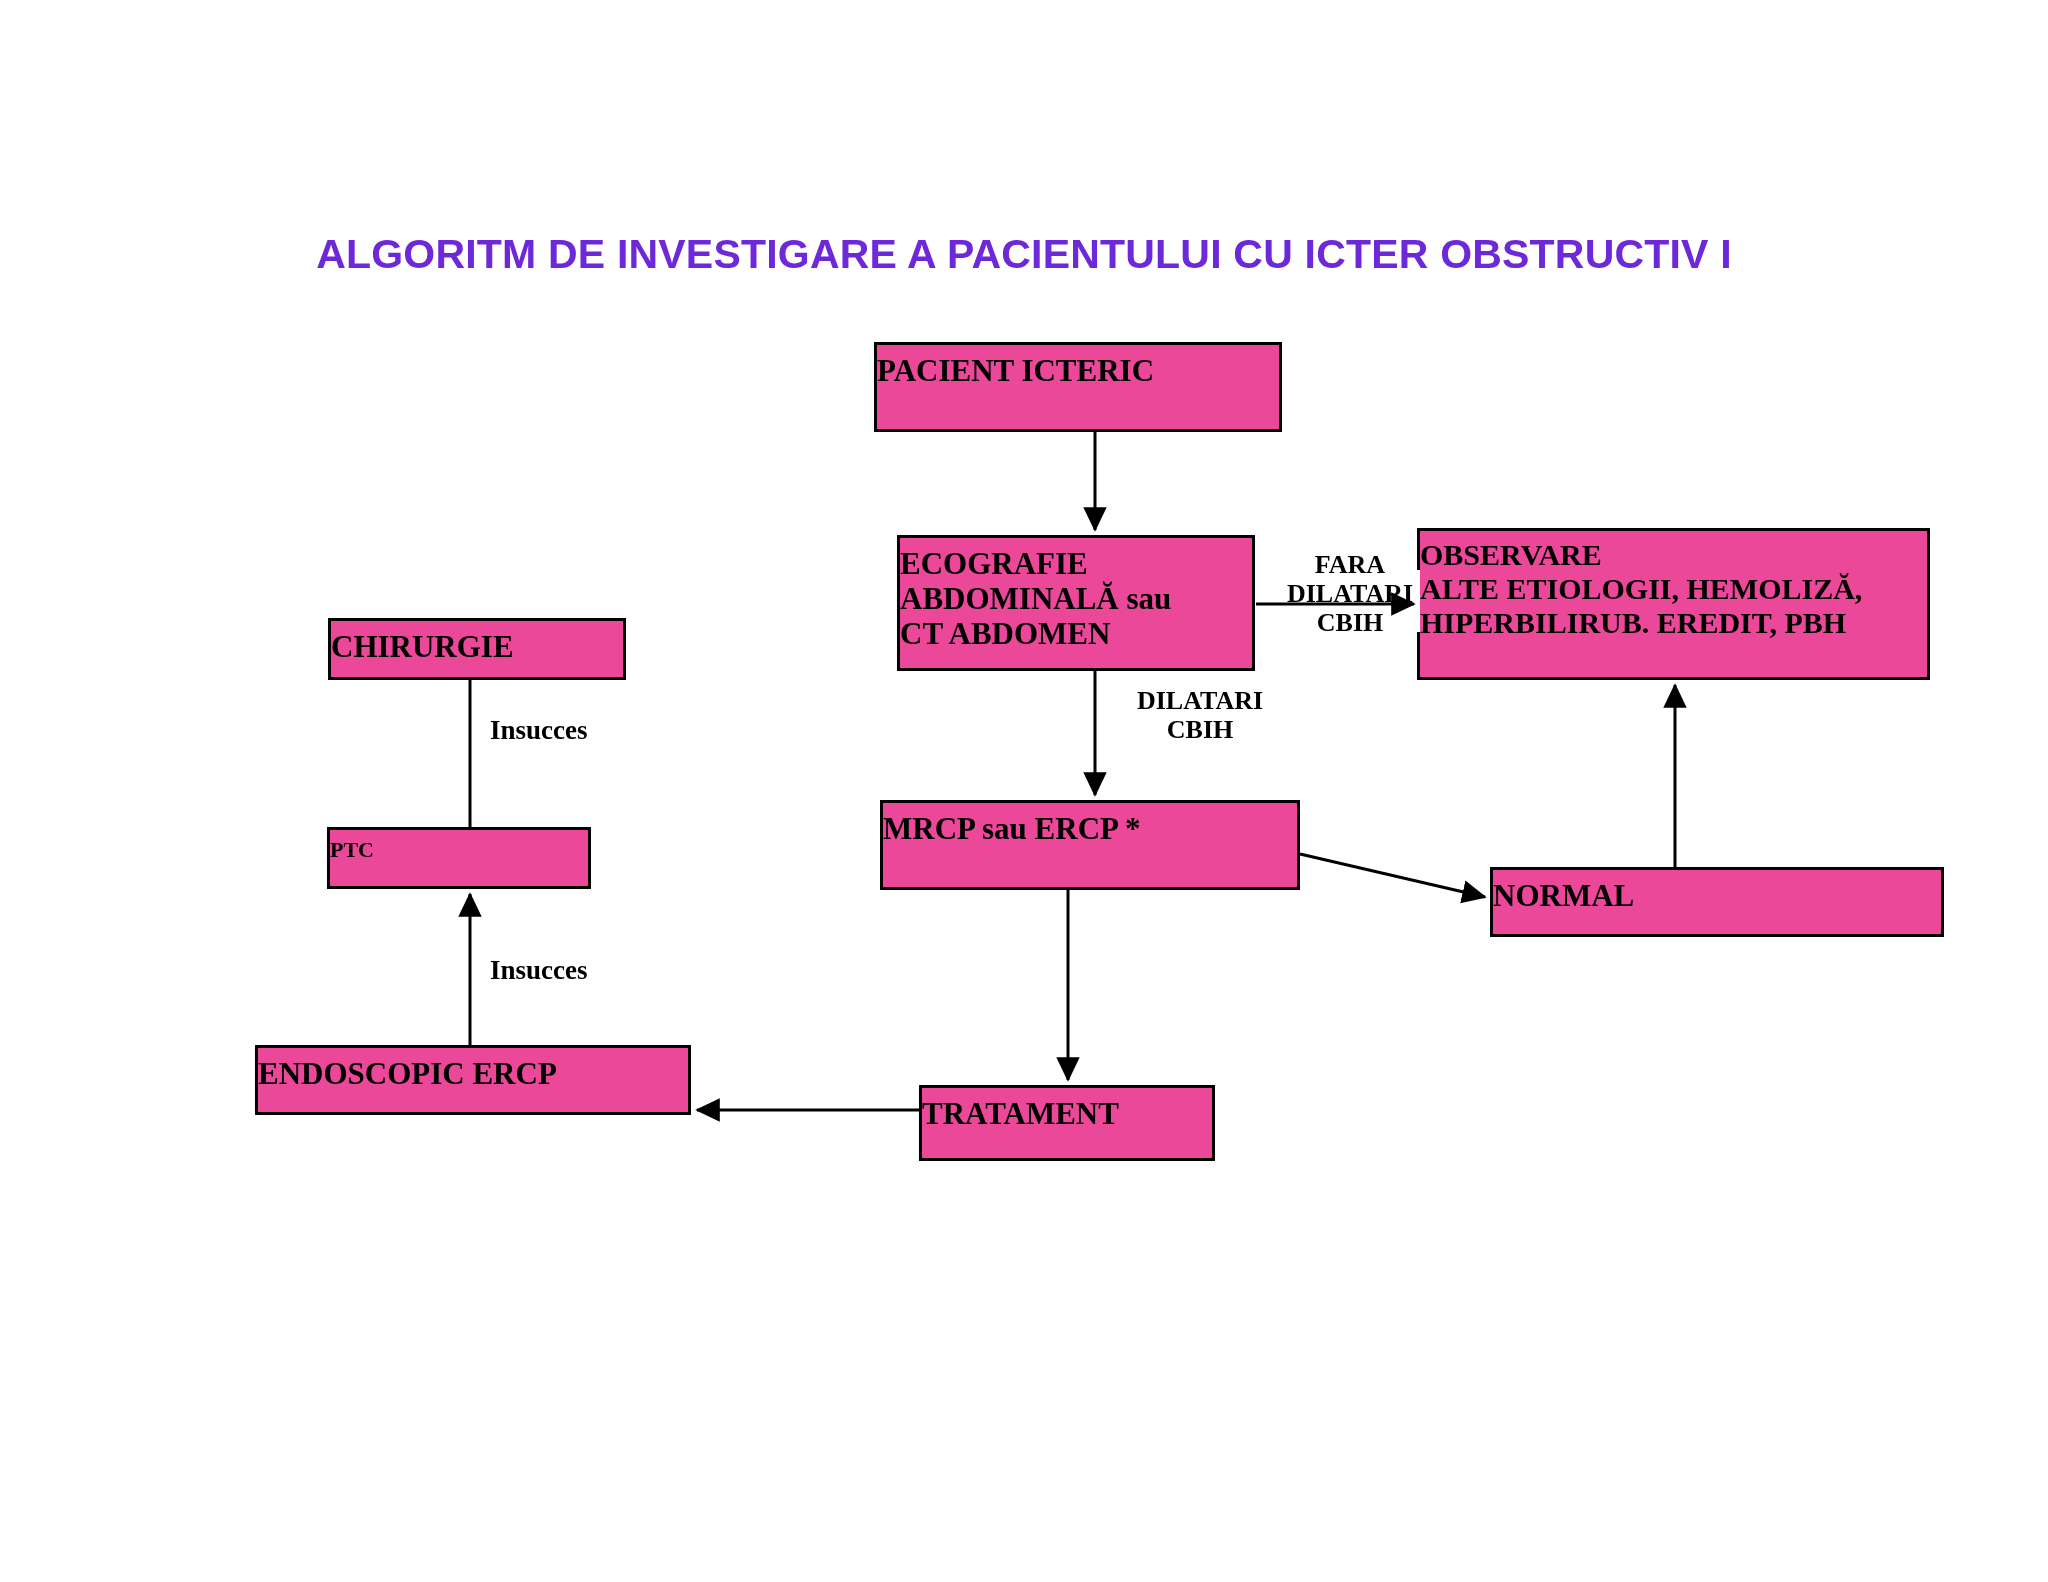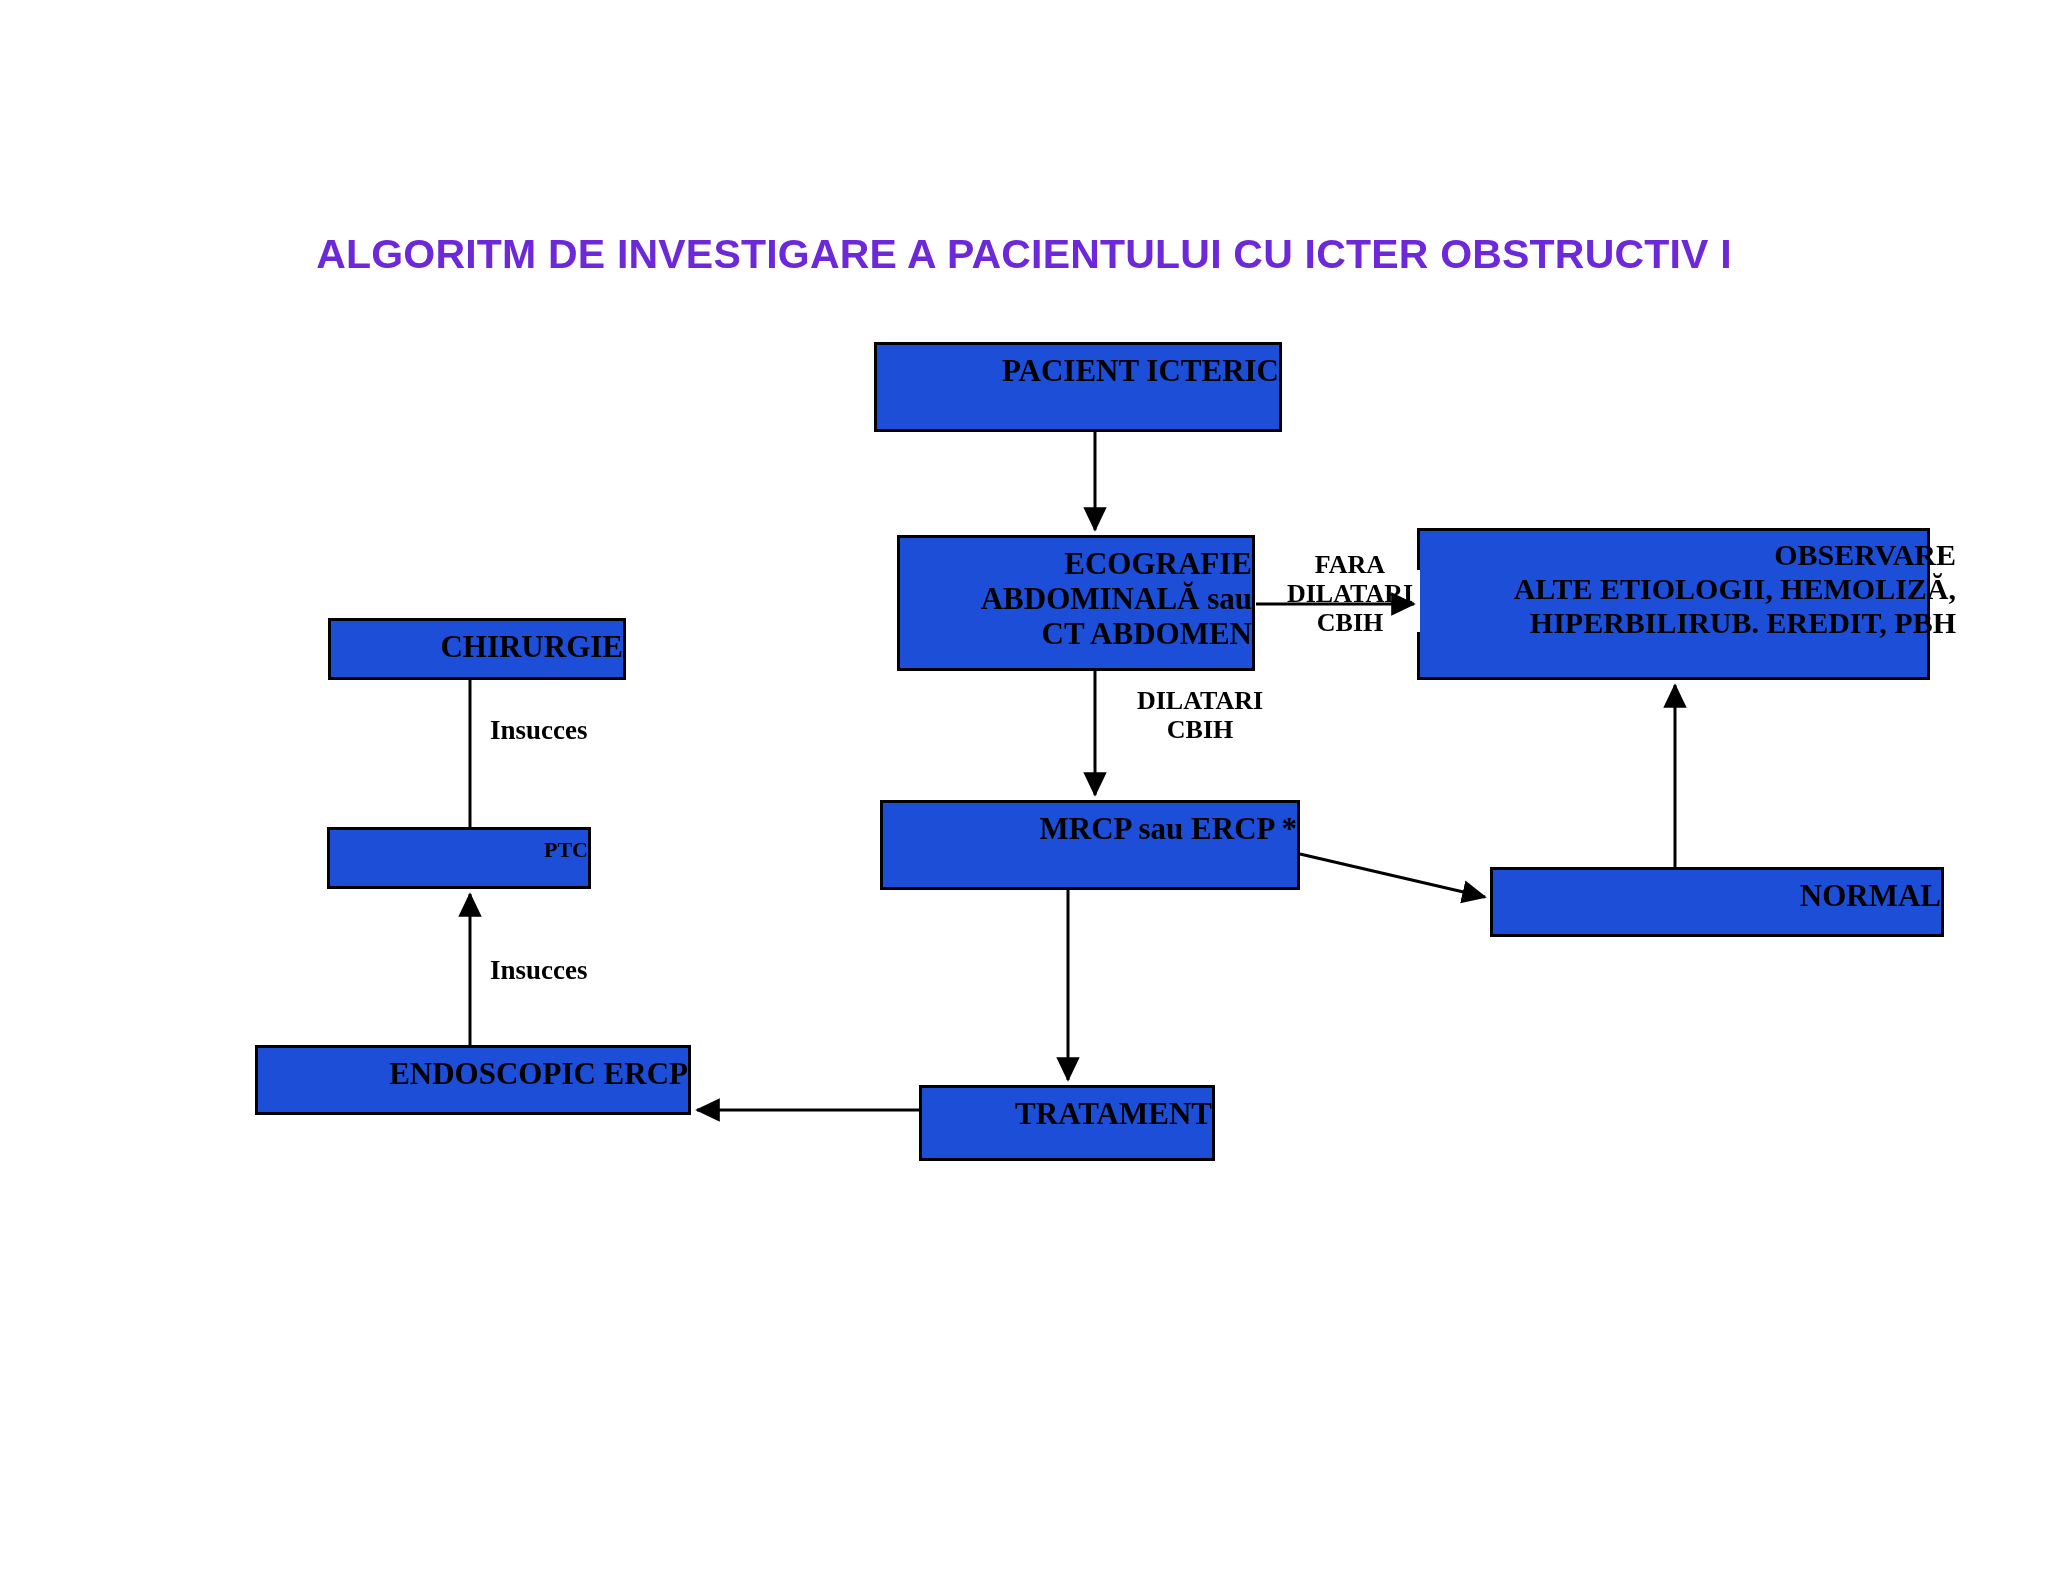--- a/index.html
+++ b/index.html
@@ -25,25 +25,25 @@
     font-weight: bold;
     font-size: 41px;
     letter-spacing: 0.2px;
     color: #6d28d9;
     white-space: nowrap;
   }
   .node {
     position: absolute;
     box-sizing: border-box;
     border: 3px solid #000000;
-    background: #1d4ed8;
+    background: #ec4899;
     color: #000000;
     font-family: "Liberation Serif", "DejaVu Serif", serif;
     font-weight: bold;
-    text-align: right;
+    text-align: left;
     line-height: 1.13;
     z-index: 5;
   }
   .node .txt {
     display: block;
     width: 100%;
     padding-top: 8px;
   }
   
   #n-pacient      { left: 874px;  top: 342px;  width: 408px; height: 90px;  font-size: 31px; }
@@ -60,21 +60,21 @@
   #n-observare::before,
   #n-observare::after {
     content: "";
     position: absolute;
     left: -3px;
     width: 3px;
     background: #000000;
   }
   #n-observare::before { top: -3px; height: 42px; }
   #n-observare::after  { bottom: -3px; height: 48px; }
-  #n-observare .txt { padding-top: 7px; margin-left: 29px; }
+  #n-observare .txt { padding-top: 7px; }
 
   
   .edge-label {
     position: absolute;
     font-family: "Liberation Serif", "DejaVu Serif", serif;
     font-weight: bold;
     color: #000000;
     text-align: center;
     line-height: 1.12;
     white-space: nowrap;

